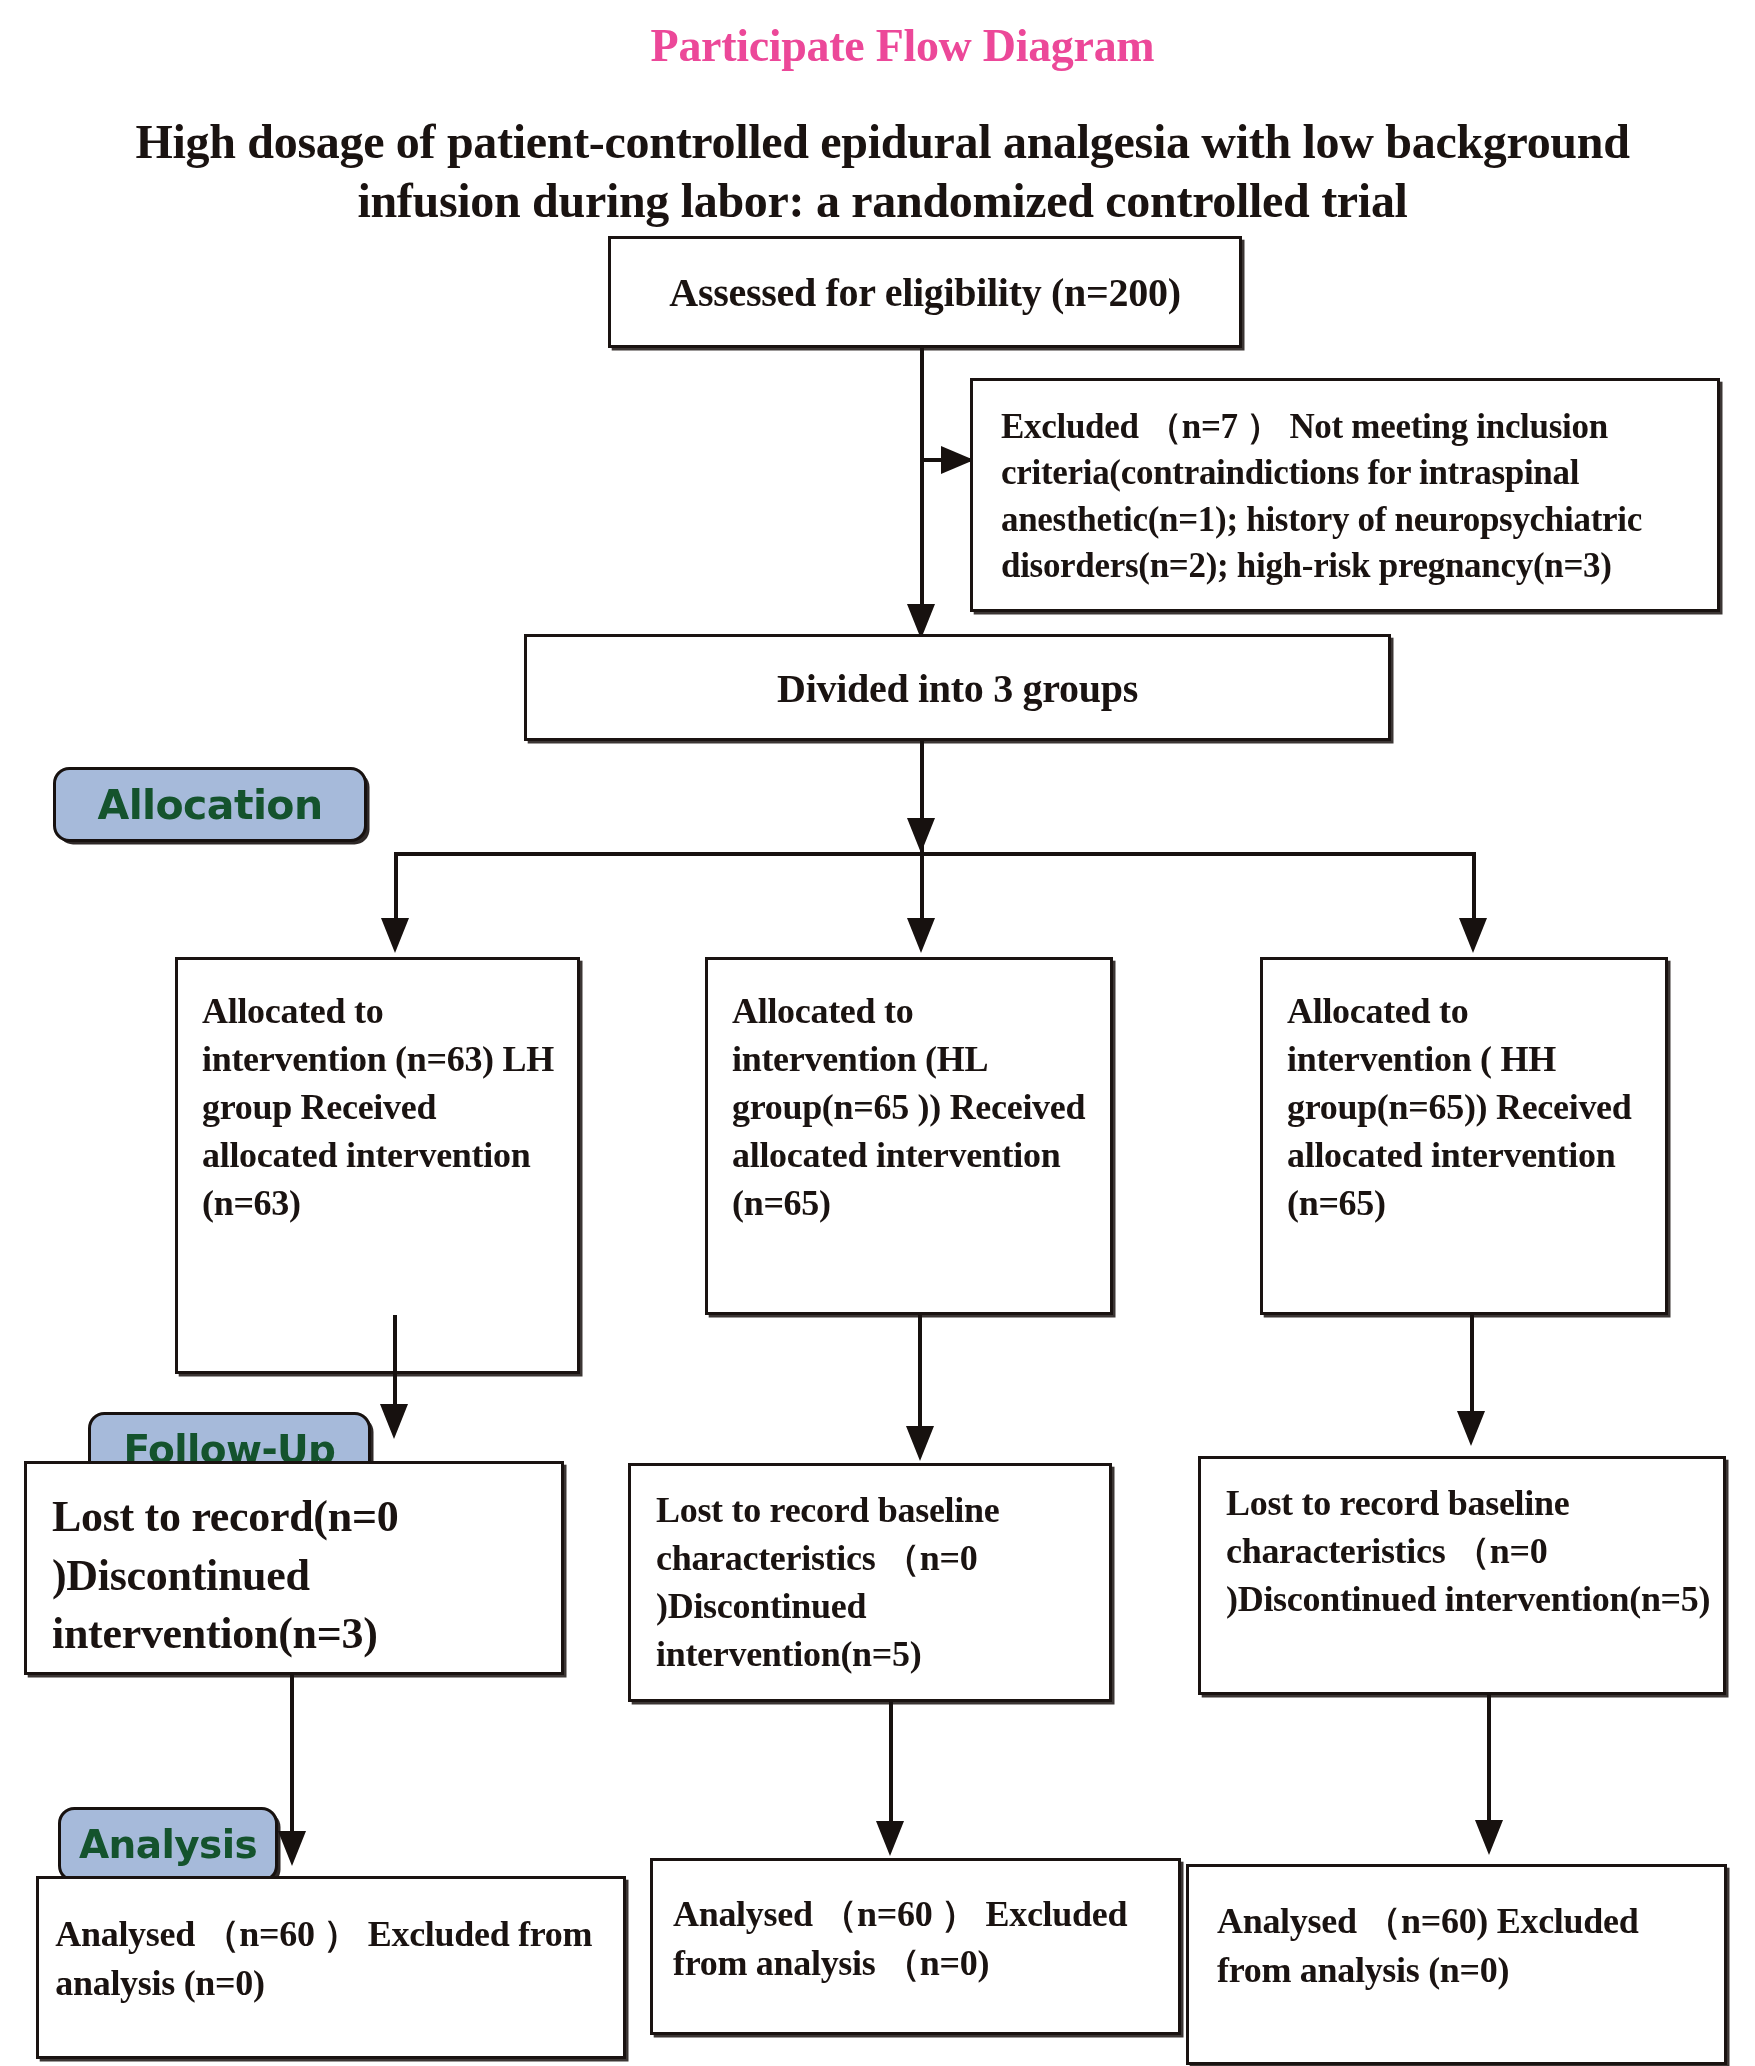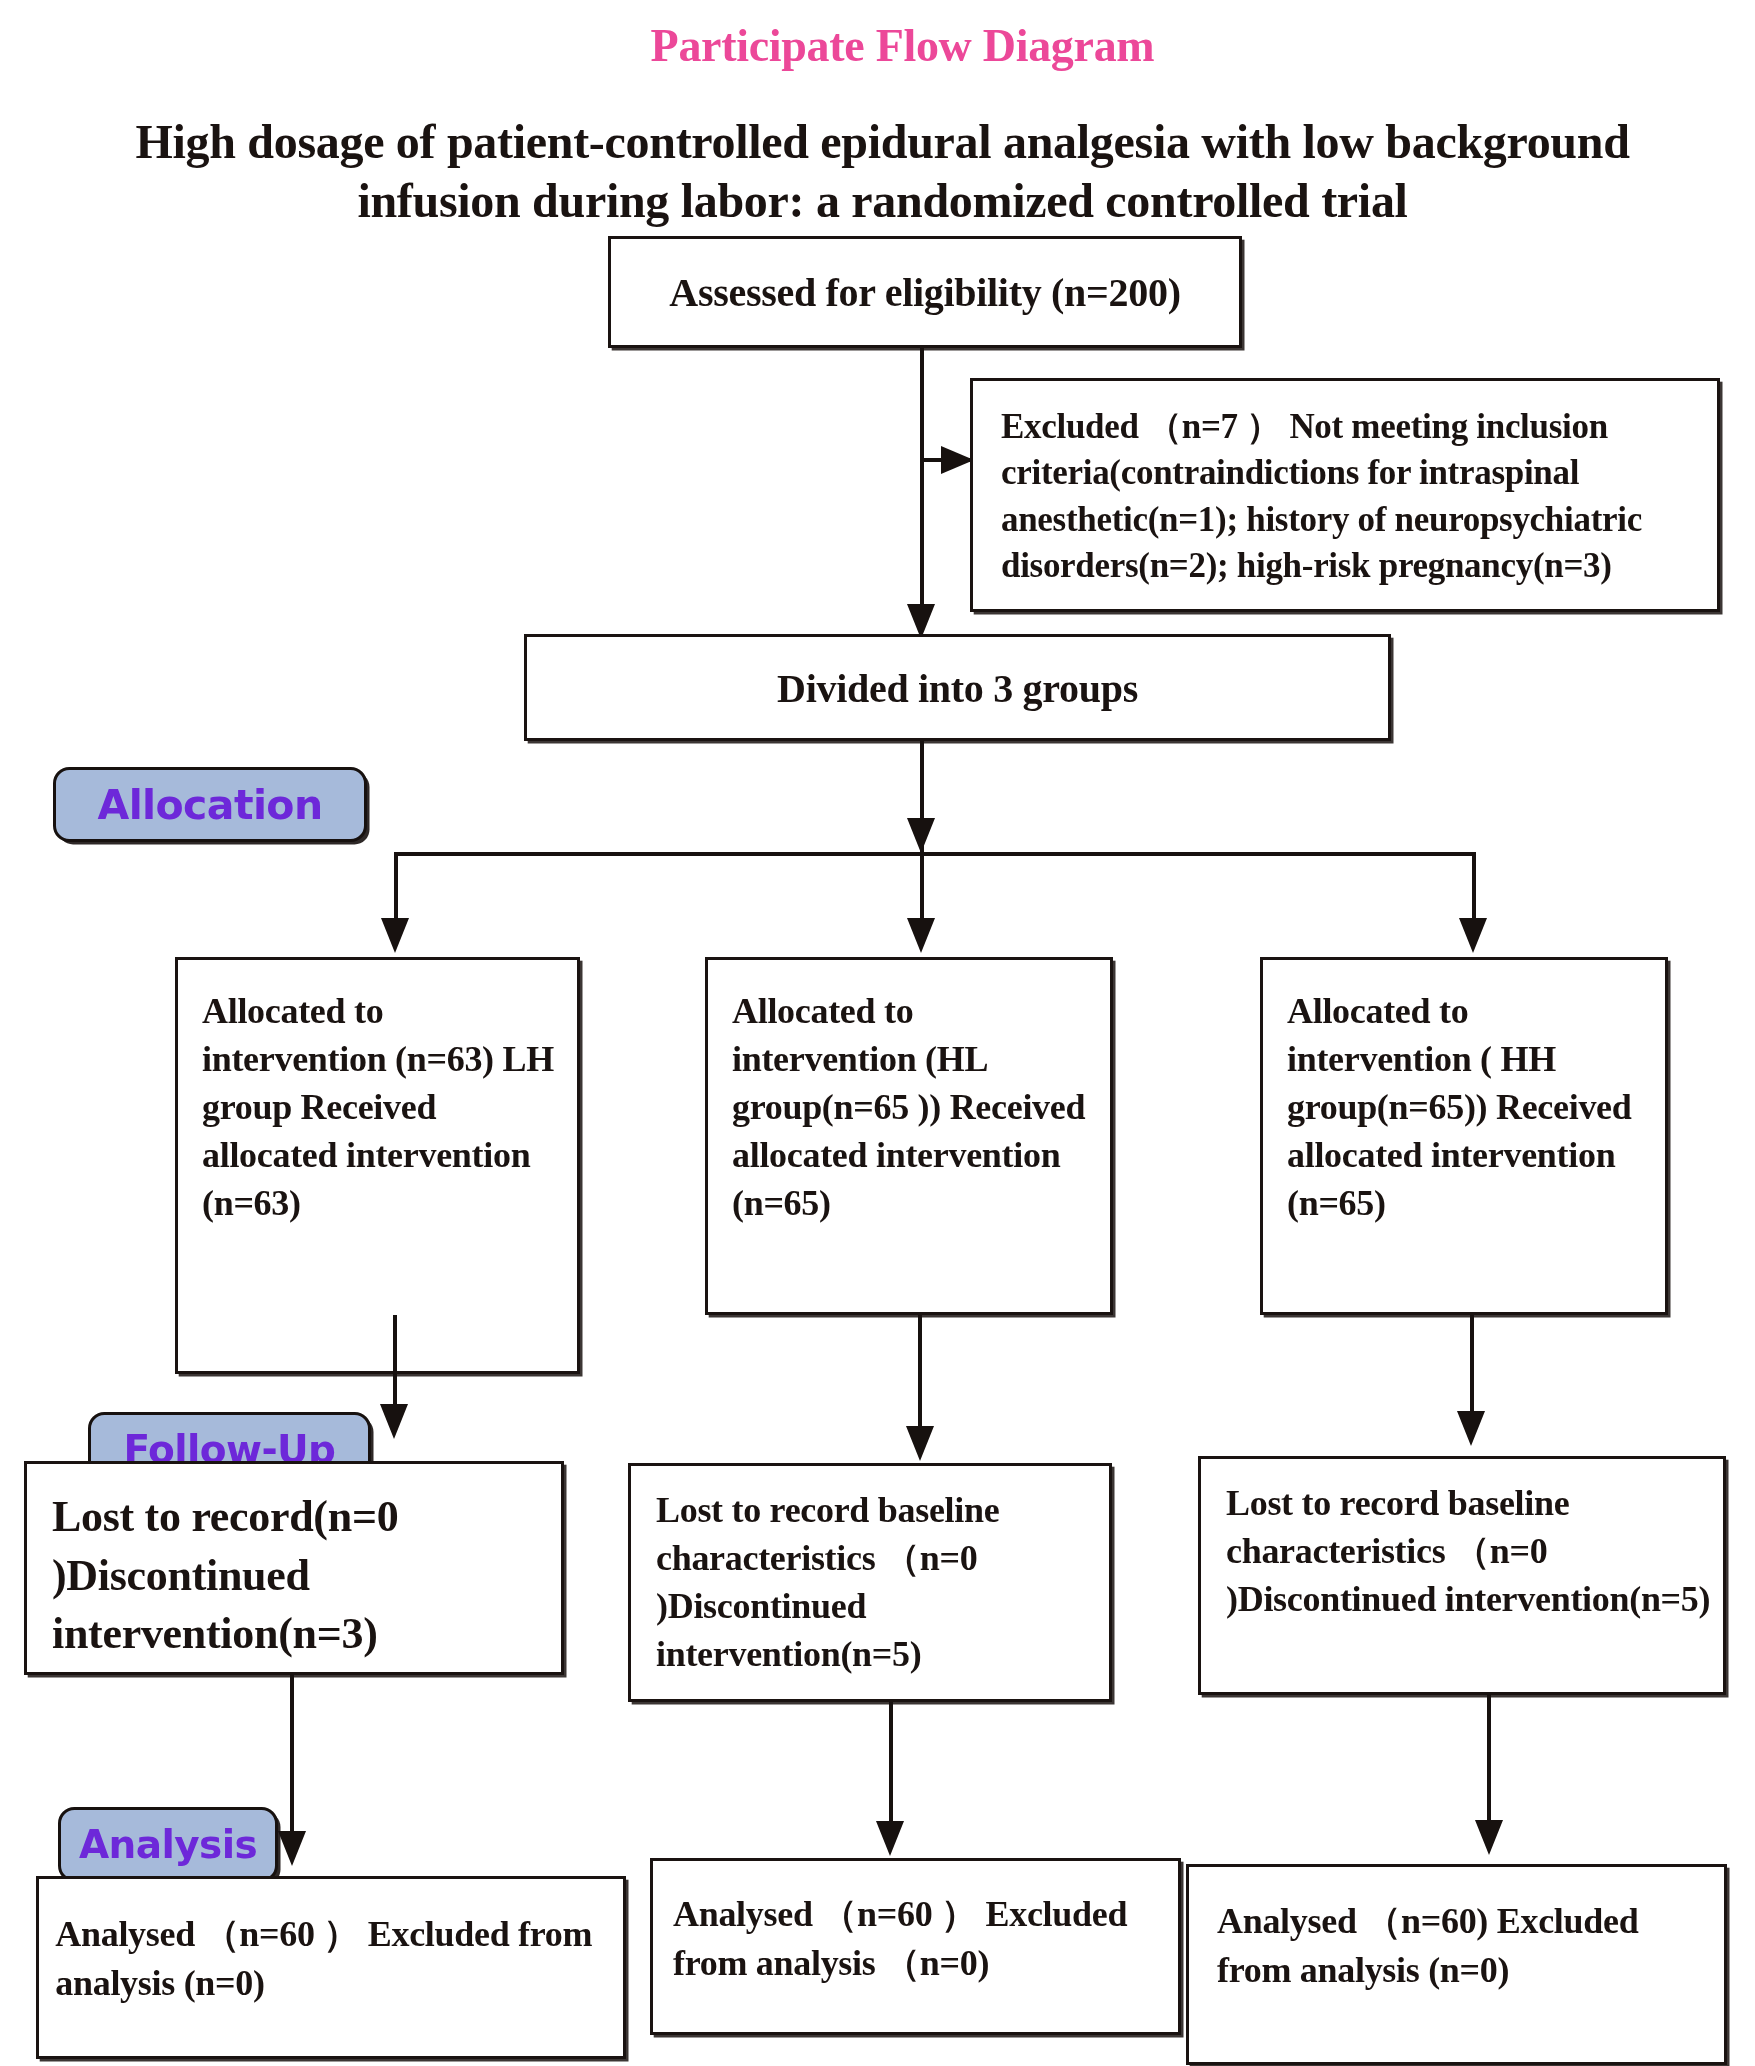--- a/index.html
+++ b/index.html
@@ -70,21 +70,21 @@
     box-sizing: border-box;
     background: #a6bada;
     border: 3.8px solid #17110f;
     border-radius: 16.3px;
     box-shadow: 3.8px 3.8px 0 -1.3px rgba(23,17,15,0.9);
     display: flex;
     align-items: center;
     justify-content: center;
     font-family: "DejaVu Sans", "Liberation Sans", sans-serif;
     font-weight: bold;
-    color: #6d28d9;
+    color: #14532d;
     letter-spacing: -0.6px;
   }
 
   
   .vline {
     position: absolute;
     width: 3.8px;
     background: #17110f;
   }
   .hline {

